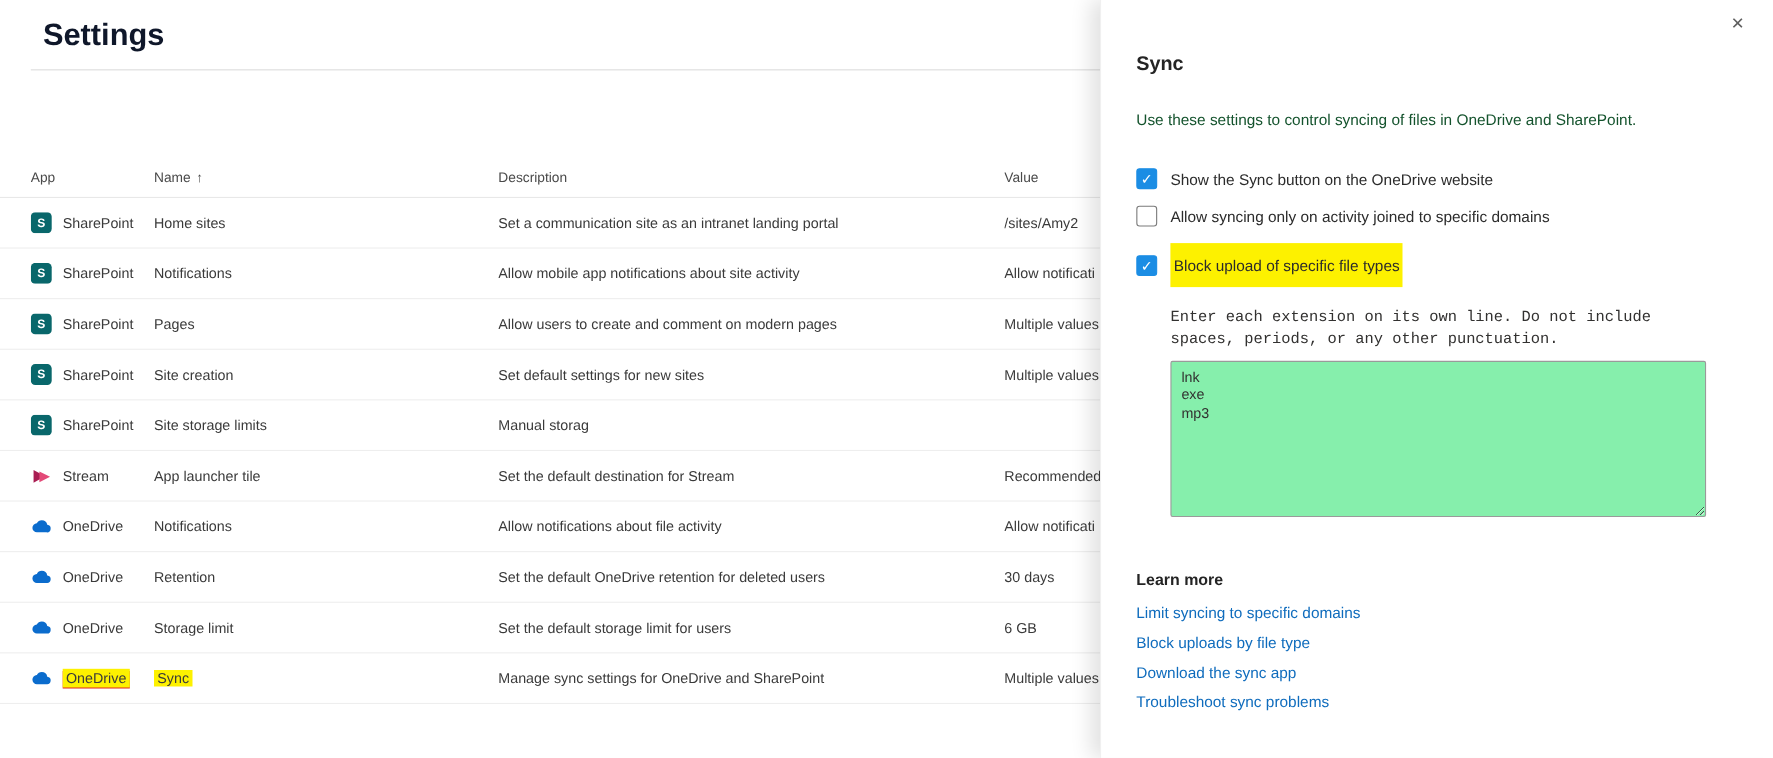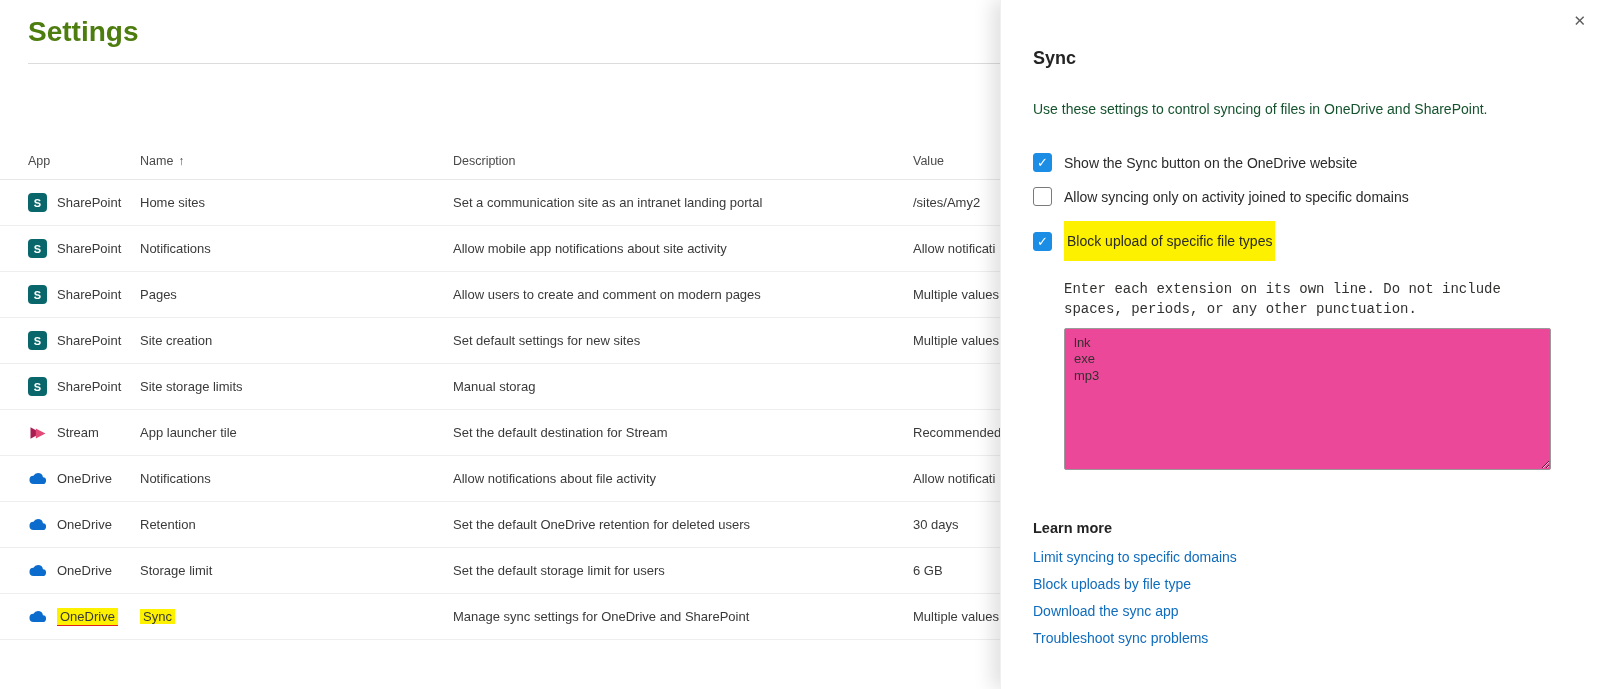--- a/index.html
+++ b/index.html
@@ -5,21 +5,21 @@
   * { margin:0; padding:0; box-sizing:border-box; }
   html,body { width:1612px; height:689px; }
   body {
     font-family:"Liberation Sans", sans-serif;
     background:#ffffff; color:#242424; overflow:hidden; position:relative;
   }
   .page { position:relative; width:1612px; height:689px; }
 
   
   .main { position:absolute; inset:0; background:#fff; }
-  .page-title { font-size:28px; font-weight:700; color:#4d7c0f; padding:16px 0 0 28px; }
+  .page-title { font-size:28px; font-weight:700; color:#0f172a; padding:16px 0 0 28px;margin-left:11px; }
   .title-divider { border:none; border-top:1px solid #dcdcdc; margin:15px 0 0 28px; }
 
   .settings-table { margin-top:78px; }
   .thead, .trow {
     display:grid; grid-template-columns:112px 313px 460px 1fr;
     align-items:center; padding-left:28px;
   }
   .thead { height:38px; font-size:12.5px; color:#4a4a4a; border-bottom:1px solid #e8e8e8; }
   .trow  { height:46px; font-size:13px;  color:#3a3a3a; border-bottom:1px solid #eeeeee; cursor:pointer; }
   .sort  { margin-left:5px; font-size:12px; color:#4a4a4a; }
@@ -54,21 +54,21 @@
   .checkbox .check { display:none; color:#fff; font-size:13px; line-height:1; }
   .checkbox.checked { background:#1b8de4; border-color:#1b8de4; }
   .checkbox.checked .check { display:block; }
   .option-label { font-size:14px; color:#2b2b2b; }
 
   .ext-help { margin:18px 0 8px 31px; width:492px; font-size:14px; color:#323130; line-height:1.45;font-family:Liberation Mono, monospace; }
   .ext-input {
     display:block; margin-left:31px; width:487px; height:142px;
     border:1px solid #9a9a9a; border-radius:2px; resize:both;
     font-family:"Liberation Sans", sans-serif; font-size:13px; color:#323130;
-    padding:6px 9px; line-height:1.3; outline:none; background:#ec4899;
+    padding:6px 9px; line-height:1.3; outline:none; background:#86efac;
   }
 
   .learn-more { margin-top:50px; font-size:14.5px; font-weight:700; color:#242424; }
   .links { margin-top:13px; }
   .link { display:block; margin-bottom:11px; font-size:14px; color:#0f6cbd; text-decoration:none; cursor:pointer; }
 </style>
 </head>
 <body>
 
 <div class="page">

